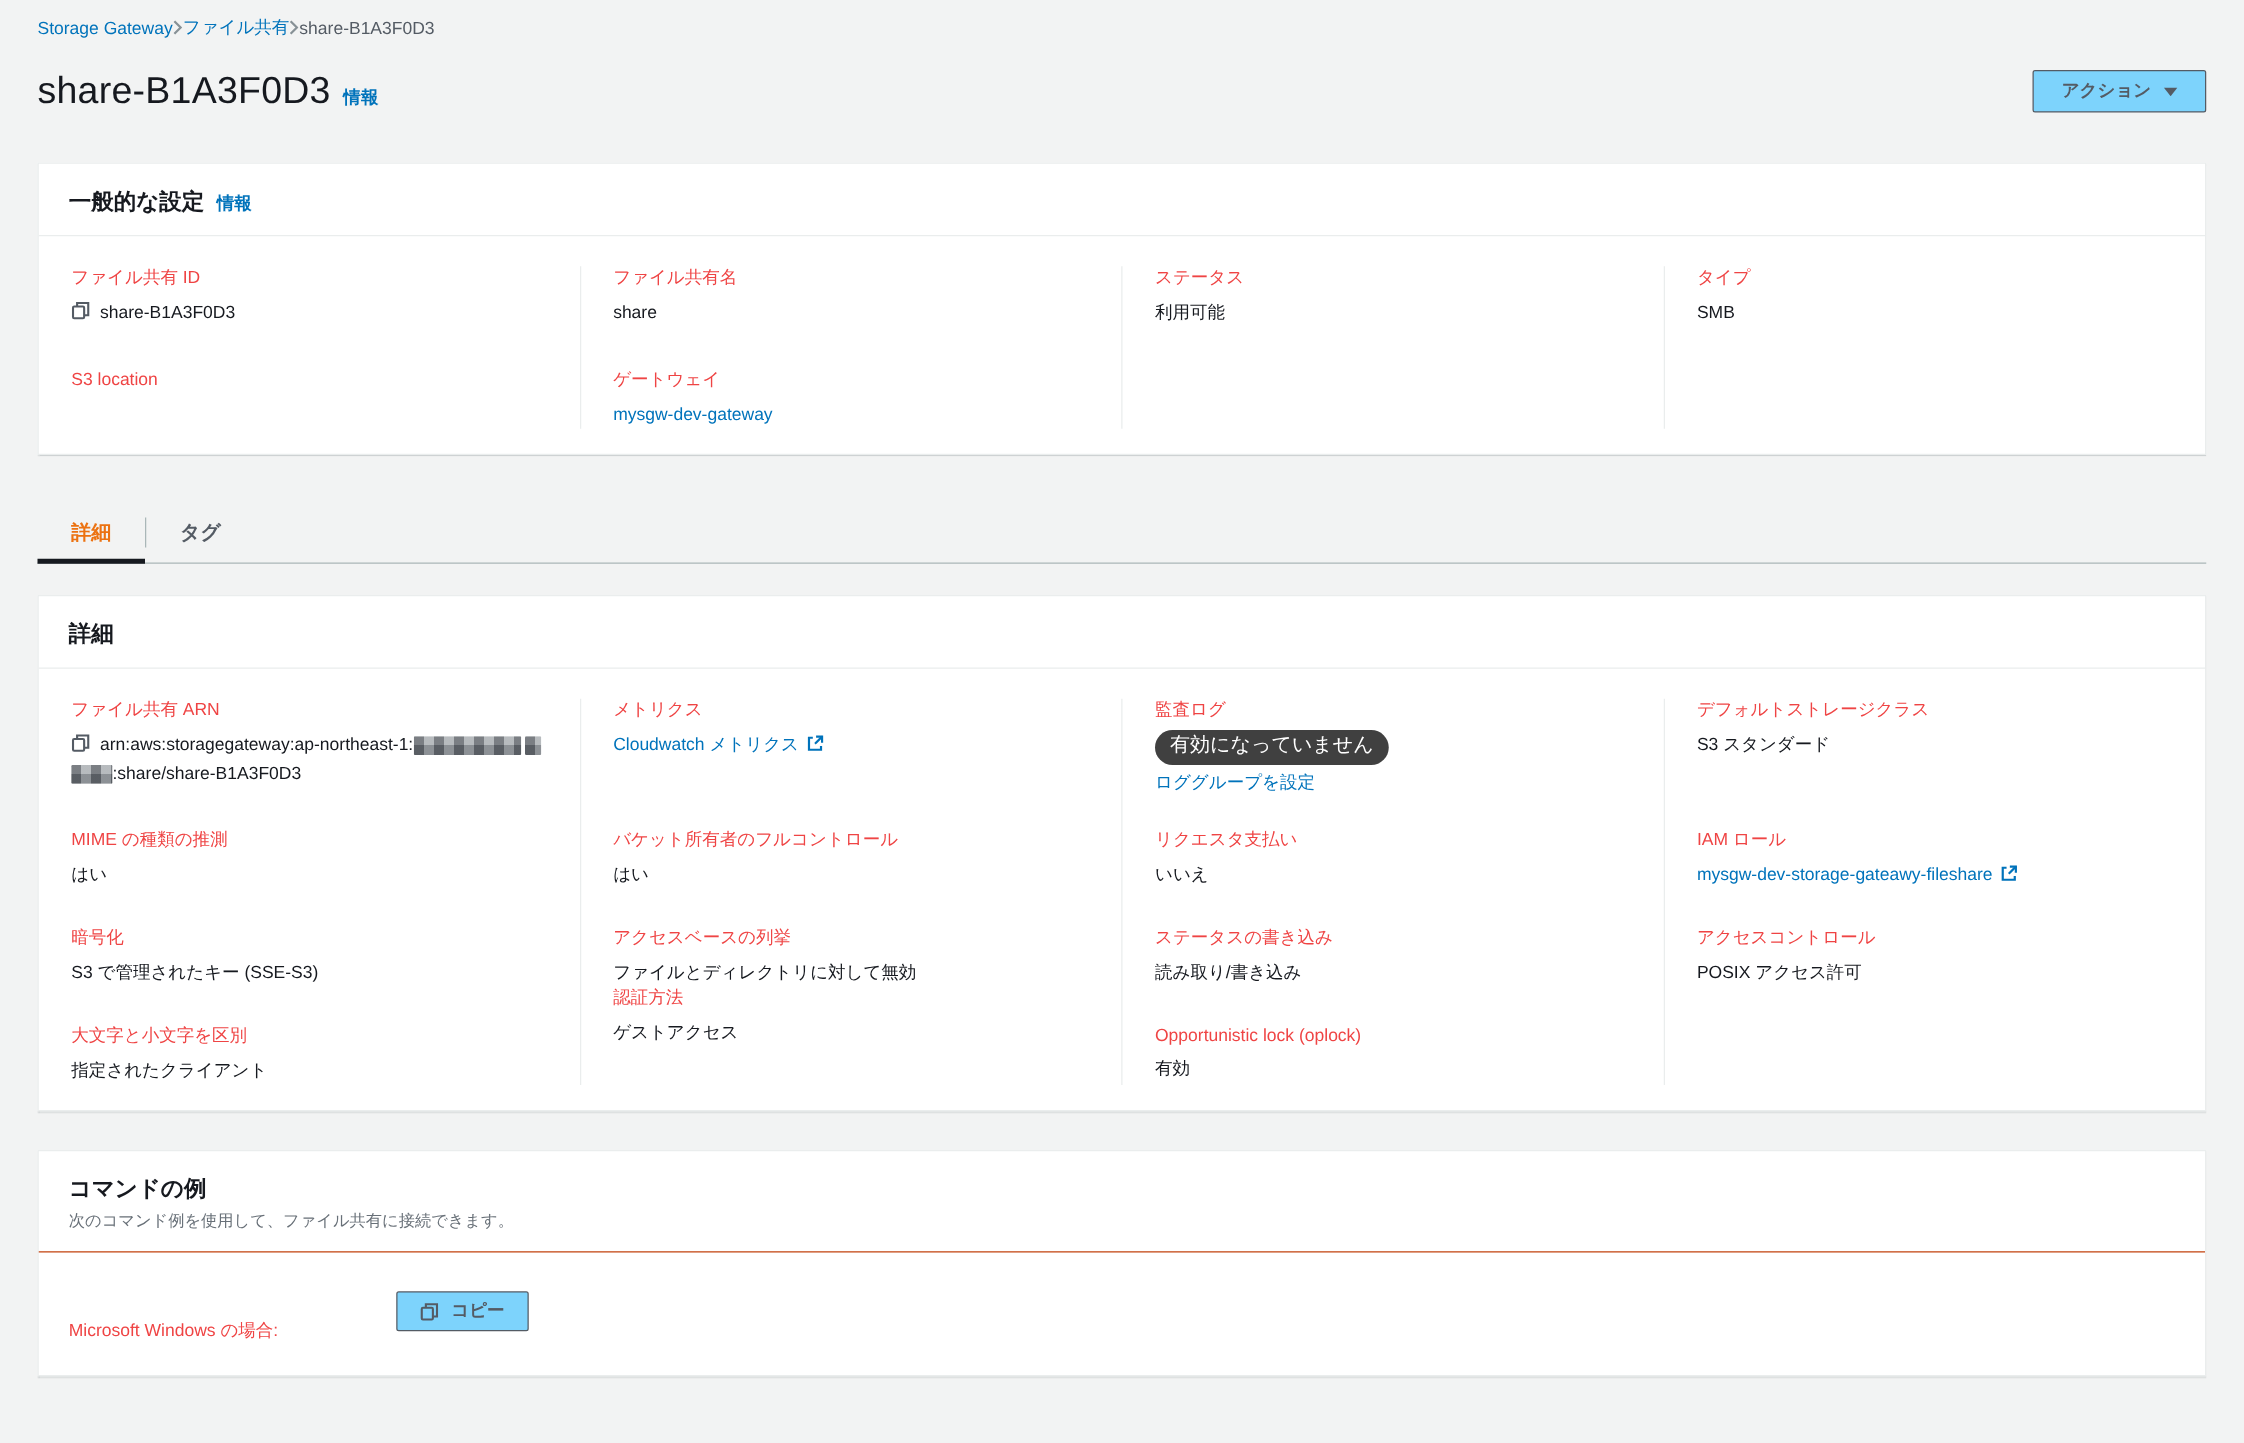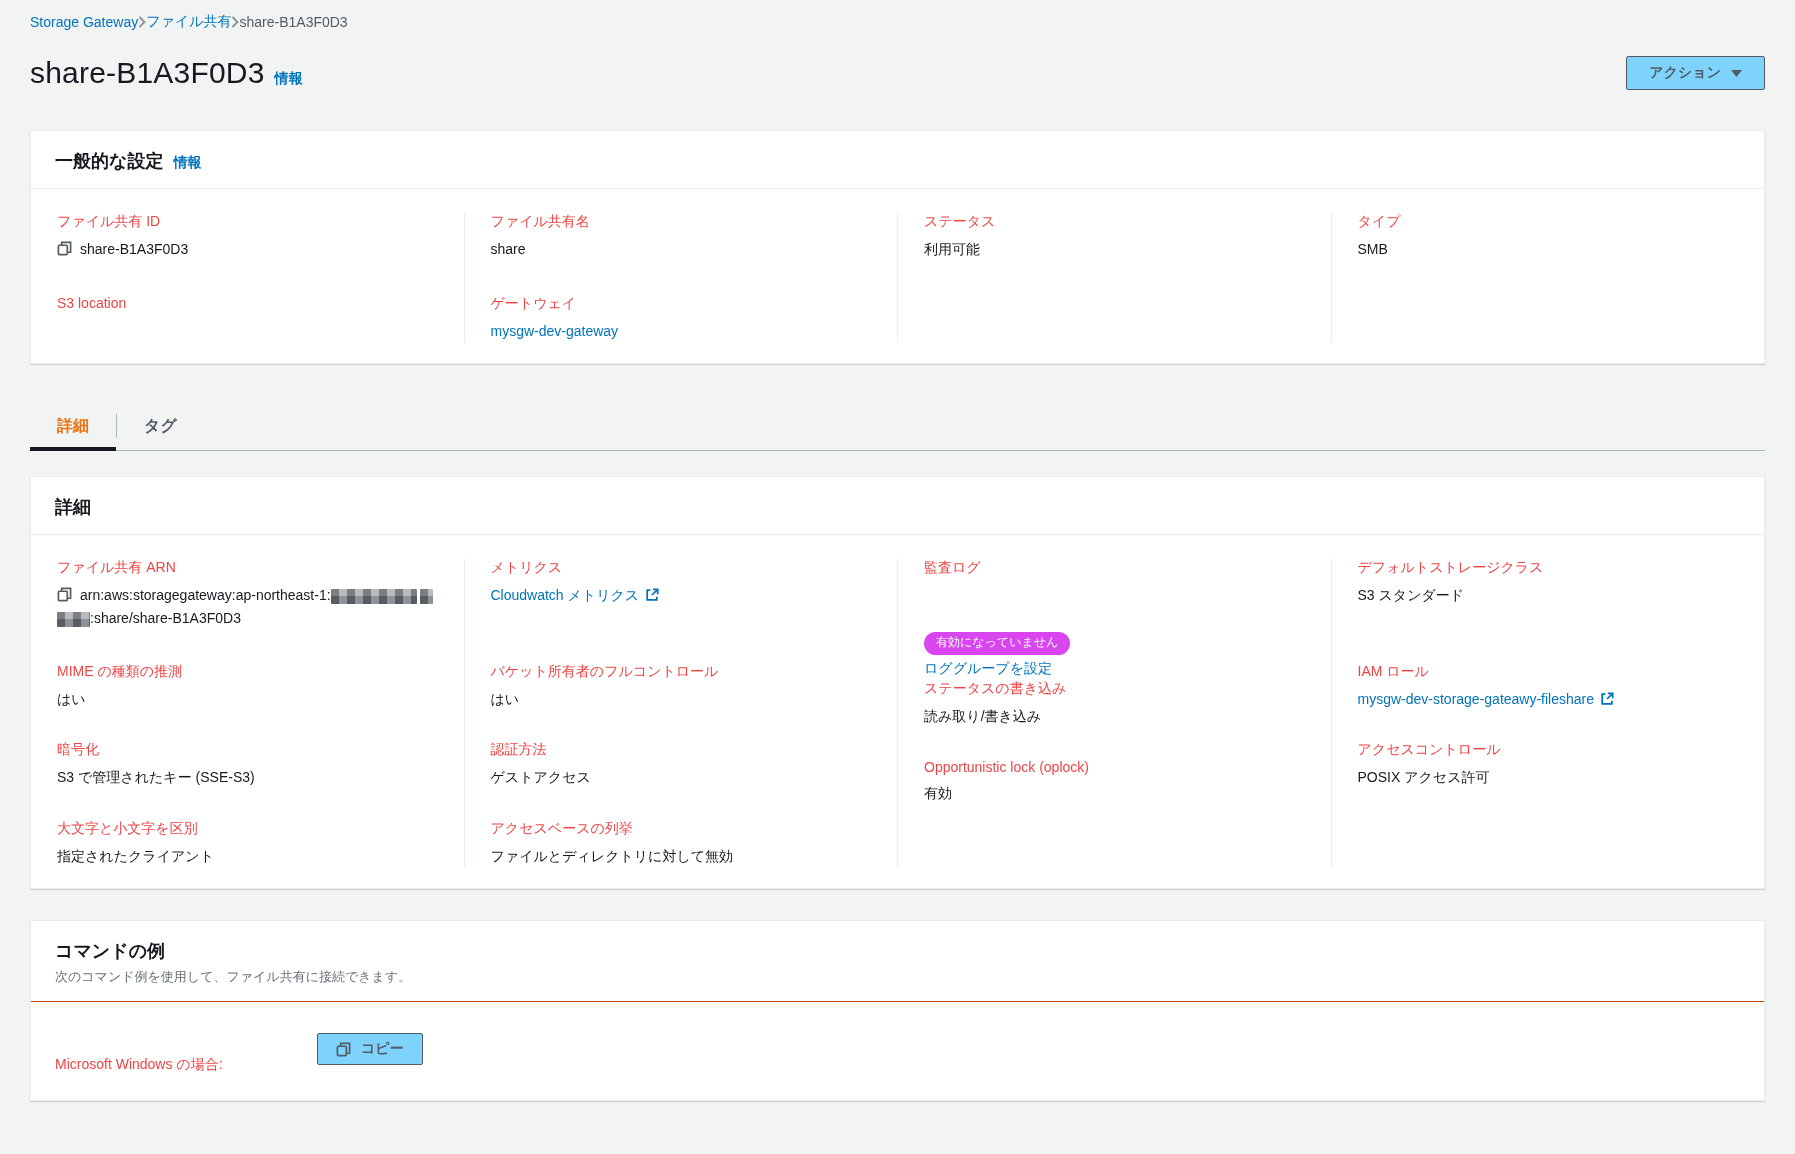--- a/index.html
+++ b/index.html
@@ -56,24 +56,23 @@
       repeating-linear-gradient(0deg, rgba(90,150,205,.8) 0 8px, rgba(205,225,243,.85) 8px 15px);
   }
   .blur-dark {
     background-image:
       repeating-linear-gradient(90deg, rgba(60,65,72,.6) 0 8px, rgba(150,155,160,.5) 8px 16px),
       repeating-linear-gradient(0deg, rgba(90,95,100,.75) 0 8px, rgba(210,213,215,.85) 8px 15px);
   }
 
   
   .badge {
-    display:inline-block; background:#d946ef; color:#fff;
-    font-size:12px; padding:3px 12px 4px; border-radius:16px; line-height:1.3;
+    display:inline-block; background:#404040; color:#fff;
+    font-size:16px; padding:3px 12px 4px; border-radius:16px; line-height:1.3;
     margin-bottom:2px;
-    margin-top:48px;
   }
 
   
   .tabs-wrap { margin-top:42px; }
   .tabs { display:flex; align-items:stretch; border-bottom:1px solid #aab7b8; }
   .tab {
     font-size:16px; font-weight:bold; color:#545b64;
     padding:10px 27px 13px; cursor:pointer; position:relative;
   }
   .tab.active { color:#ec7211; }
@@ -213,33 +212,37 @@
             <div class="value"><a class="link"><span>Cloudwatch メトリクス</span><svg width="14" height="14" viewBox="0 0 16 16" class="ext-icon">
                   <path d="M6 2.5H2.5v11h11V10" fill="none" stroke="#0073bb" stroke-width="2"></path>
                   <path d="M9 1.5h5.5V7" fill="none" stroke="#0073bb" stroke-width="2"></path>
                   <path d="M14.5 1.5L8 8" fill="none" stroke="#0073bb" stroke-width="2"></path>
                 </svg></a></div>
           </div>
           <div class="field" style="min-height: 78px;">
             <div class="label">バケット所有者のフルコントロール</div>
             <div class="value">はい</div>
           </div>
+          <div class="field" style="min-height: 0px;">
+            <div class="label">アクセスベースの列挙</div>
+            <div class="value">ファイルとディレクトリに対して無効</div>
+          </div>
           <div class="field" style="min-height: 79px;">
             <div class="label">認証方法</div>
             <div class="value">ゲストアクセス</div>
           </div>
-          <div class="field" style="min-height: 0px;">
-            <div class="label">アクセスベースの列挙</div>
-            <div class="value">ファイルとディレクトリに対して無効</div>
-          </div>
         </div>
         <div class="col">
           <div class="field" style="min-height: 104px;">
             <div class="label">監査ログ</div>
             <div class="value"><span class="badge">有効になっていません</span><div><a class="link"><span>ロググループを設定</span></a></div></div>
+          </div>
+          <div class="field" style="min-height: 78px;">
+            <div class="label">リクエスタ支払い</div>
+            <div class="value">いいえ</div>
           </div>
           <div class="field" style="min-height: 79px;">
             <div class="label">ステータスの書き込み</div>
             <div class="value">読み取り/書き込み</div>
           </div>
           <div class="field" style="min-height: 0px;">
             <div class="label">Opportunistic lock (oplock)</div>
             <div class="value">有効</div>
           </div>
         </div>

